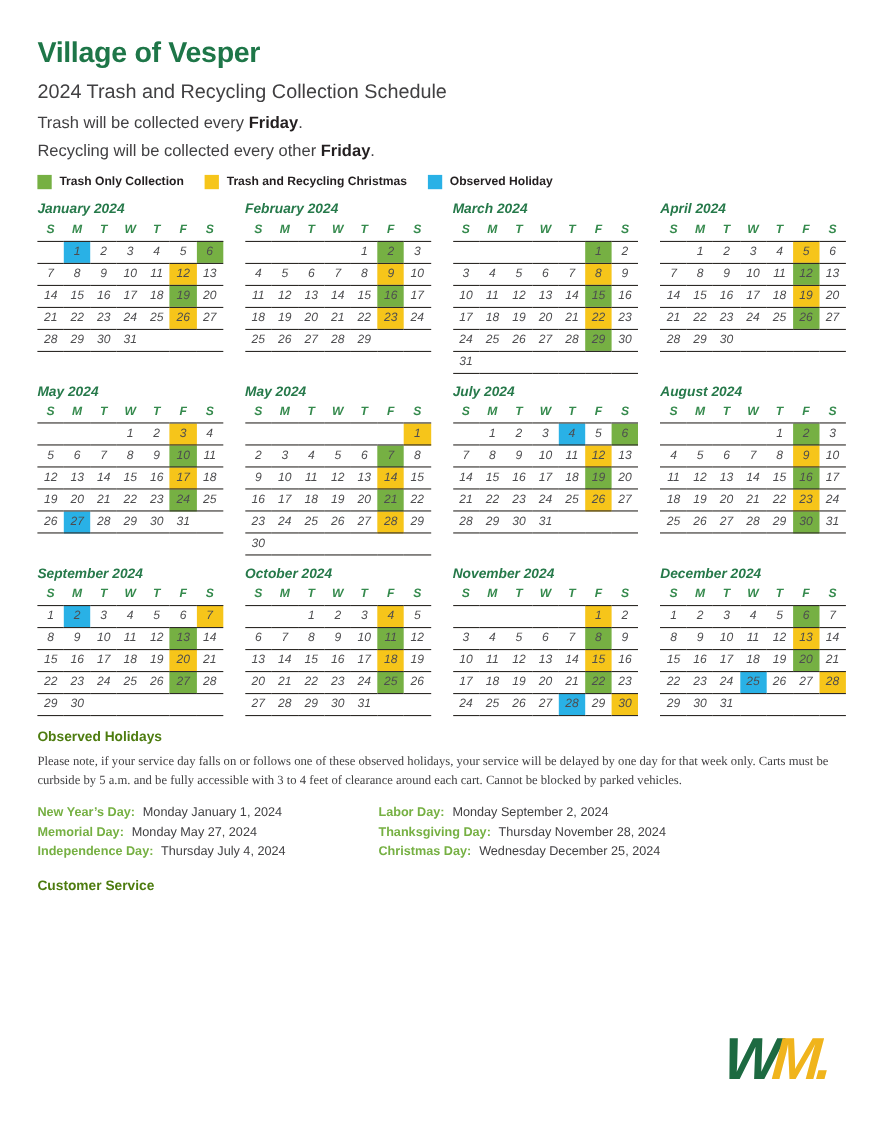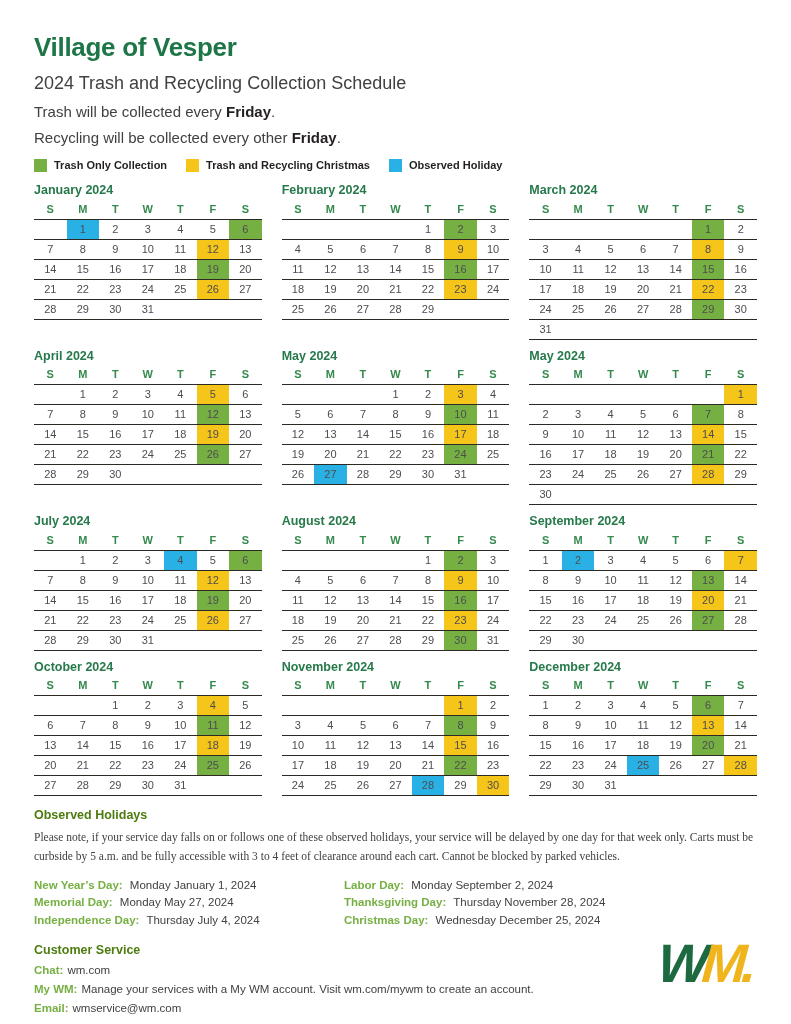--- a/index.html
+++ b/index.html
@@ -4,21 +4,21 @@
 <style>
   * { margin: 0; padding: 0; box-sizing: border-box; }
   html, body { background: #ffffff; }
   body {
     width: 791px; height: 1024px;
     font-family: "Liberation Sans", sans-serif;
     color: #414042;
     position: relative;
     overflow: hidden;
   }
-  .container { padding: 26px 34px 0 34px; }
+  .container { padding: 26px 22px 0 34px; }
 
   .page-title {
     font-size: 26px; font-weight: bold; color: #1e7648;
     letter-spacing: -0.3px; margin: 6px 0 10px 0;
   }
   .page-subtitle {
     font-size: 18px; font-weight: 400; color: #414042; margin: 0 0 9px 0;
   }
   .intro-line { font-size: 15px; color: #414042; margin: 0 0 9px 0; }
   .intro-line b { color: #231f20; }
@@ -26,23 +26,24 @@
   .legend {
     display: flex; align-items: center; column-gap: 19px;
     margin: 13px 0 11px 0;
   }
   .legend-item { display: flex; align-items: flex-start; }
   .legend-swatch { width: 13px; height: 13px; display: inline-block; margin-right: 7px; }
   .legend-label { font-size: 11px; font-weight: bold; color: #231f20; }
 
   .calendar-grid {
     display: grid;
-    grid-template-columns: repeat(3, 1fr);
+    grid-template-columns: repeat(4, 1fr);
     column-gap: 20px; row-gap: 9px;
     align-items: start;
+    font-style: italic;
   }
   .month h3 {
     font-size: 12.5px; font-weight: bold; color: #26794a;
     margin: 0 0 2px 0;
   }
   .month table { width: 100%; border-collapse: collapse; table-layout: fixed; }
   .month thead tr { border-bottom: 1px solid #2d2a26; }
   .month tbody tr { border-bottom: 1px solid #2d2a26; }
   .month th {
     height: 20px; text-align: center; font-size: 11px;
@@ -895,21 +896,16 @@
         <p class="holiday-entry"><span class="h-label">Independence Day:</span><span> Thursday July 4, 2024</span></p>
       </div>
       <div class="holiday-col">
         <p class="holiday-entry"><span class="h-label">Labor Day:</span><span> Monday September 2, 2024</span></p>
         <p class="holiday-entry"><span class="h-label">Thanksgiving Day:</span><span> Thursday November 28, 2024</span></p>
         <p class="holiday-entry"><span class="h-label">Christmas Day:</span><span> Wednesday December 25, 2024</span></p>
       </div>
     </div>
 
   <h3 class="section-heading">Customer Service</h3>
-  <div>
-    <p class="cs-line"><span class="cs-label">Chat:</span><span>wm.com</span></p>
-    <p class="cs-line"><span class="cs-label">My WM:</span><span>Manage your services with a My WM account. Visit wm.com/mywm to create an account.</span></p>
-    <p class="cs-line"><span class="cs-label">Email:</span><span>wmservice@wm.com</span></p>
-  </div>
 
 </div>
 
 <div class="wm-logo"><span class="wm-w">W</span><span class="wm-m">M</span><span class="wm-dot">.</span></div>
 
 </body></html>

